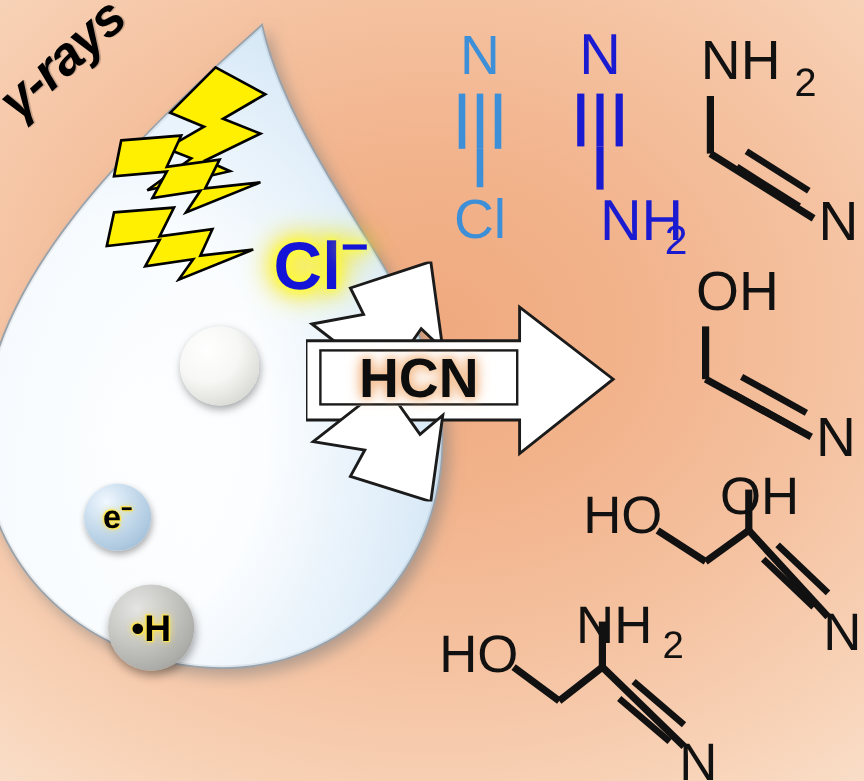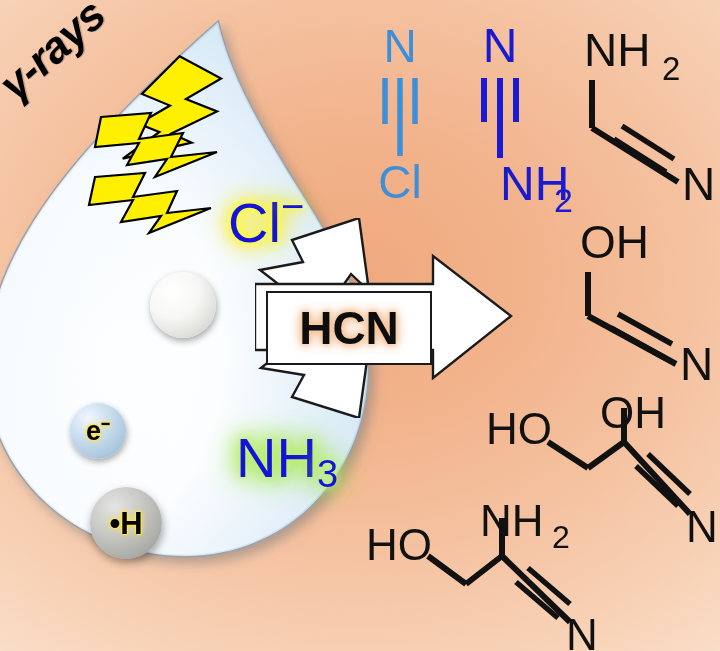--- a/index.html
+++ b/index.html
@@ -45,21 +45,21 @@
     white-space: nowrap;
     text-shadow: 1px 1px 0 #0000002e;
   }
 
   
   .bolts { position: absolute; left: 55px; top: 55px; width: 260px; height: 180px; }
 
   
   .ion-label {
     position: absolute;
-    font-weight: normal;
+    font-weight: bold;
     color: #1414d8;
     white-space: nowrap;
     line-height: 1;
   }
   #cl-label {
     left: 228px; top: 186px;
     font-size: 56px;
     text-shadow:
       0 0 6px #ffff30, 0 0 12px #ffff30, 0 0 18px #ffef20,
       0 0 24px #ffe810, 0 0 30px #ffe400;
@@ -122,21 +122,21 @@
     font-size: 31px;
     text-shadow: 0 0 3px #ffe54a, 0 0 7px #ffe54a, 1px 1px 0 #ffe54a, -1px -1px 0 #ffe54a;
   }
 
   
   .arrows { position: absolute; left: 255px; top: 218px; width: 320px; height: 200px; }
 
   .hcn-box {
     position: absolute;
     left: 266px; top: 291px;
-    width: 166px; height: 74px;
+    width: 166px; height: 47px;
     background: #ffffff;
     border: 2px solid #1b1b1b;
     display: flex; align-items: center; justify-content: center;
     z-index: 5;
   }
   .hcn-box .hcn-text {
     font-size: 46px; font-weight: bold; color: #0d0d0d;
     letter-spacing: 0px; line-height: 1;
     text-shadow: 0 0 5px #f6c9a1, 0 0 9px #f3bb8c, 0 0 13px #f0ae79;
   }
@@ -203,23 +203,20 @@
       </g>
     </svg>
   </div>
 
   <div class="gamma">γ-rays</div>
 
   <div class="ion-label" id="cl-label">
     <span>Cl</span><span class="sup">−</span>
   </div>
 
-  <div class="ion-label" id="nh3-label">
-    <span>NH</span><span class="sub">3</span>
-  </div>
 
   <div class="sphere" id="oh-h"></div>
 
   <div class="sphere" id="e-sphere">
     <span class="glyph">e⁻</span>
   </div>
 
   <div class="sphere" id="h-sphere">
     <span class="glyph">•H</span>
   </div>

